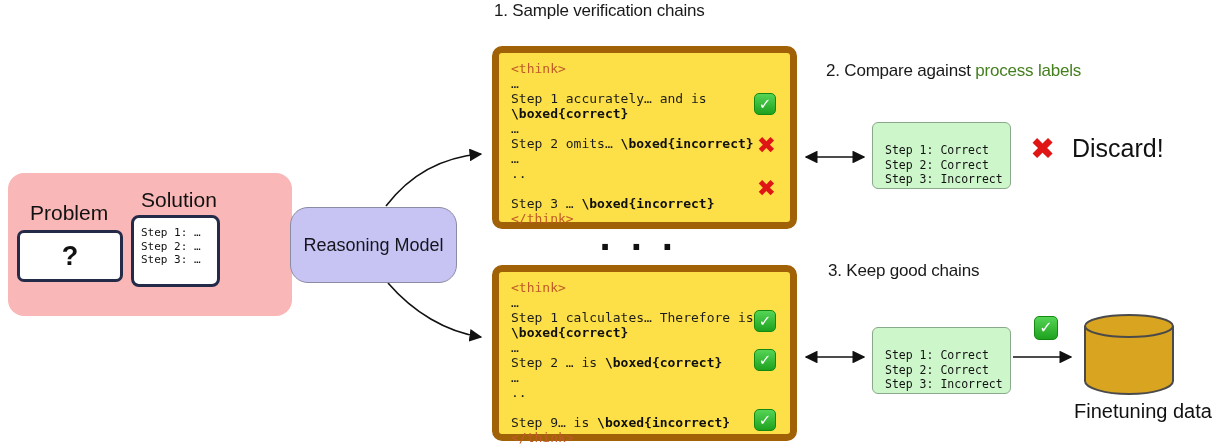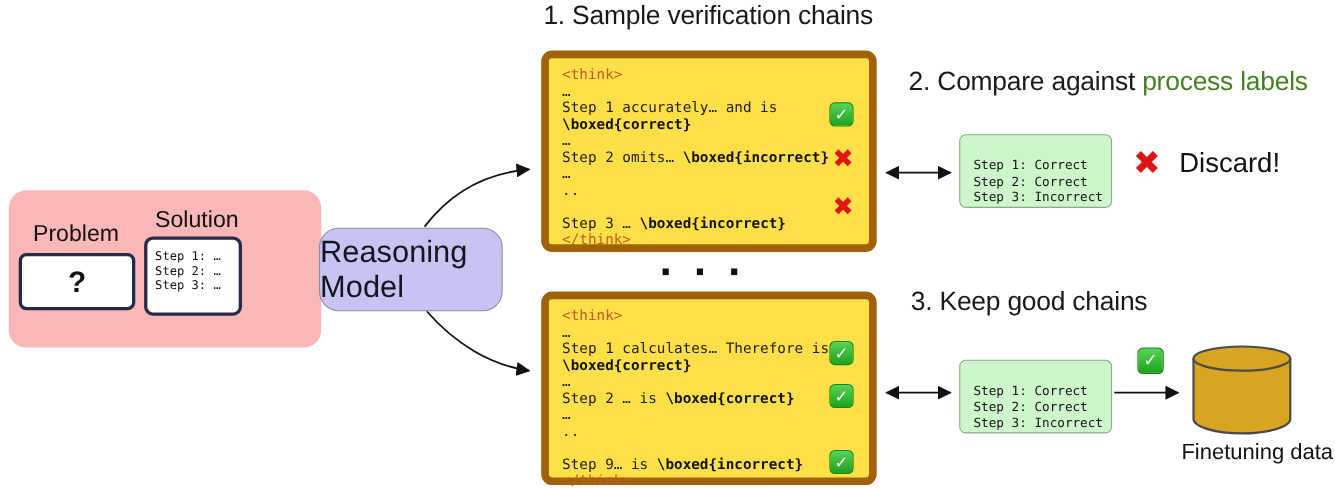--- a/index.html
+++ b/index.html
@@ -2,35 +2,35 @@
 <html><head>
 <meta charset="utf-8">
 <style>
   html,body{margin:0;padding:0;background:#fff;}
   .canvas{
     position:relative;width:1214px;height:444px;background:#ffffff;
     font-family:"Liberation Sans",sans-serif;color:#161616;overflow:hidden;
   }
   .abs{position:absolute;}
   
-  .heading{font-size:24px;color:#191919;white-space:nowrap;letter-spacing:-0.2px;}
+  .heading{font-size:17px;color:#191919;white-space:nowrap;letter-spacing:-0.2px;}
   .heading .green{color:#45801f;}
   
   .pink-panel{left:8px;top:173px;width:284px;height:143px;background:#f9b7b7;border-radius:16px;}
   .pp-label{position:absolute;font-size:21px;color:#111;}
   .problem-box{position:absolute;left:9px;top:57px;width:100px;height:46px;background:#fff;
     border:3px solid #242b48;border-radius:7px;display:flex;align-items:center;justify-content:center;}
   .problem-box span{font-size:27px;font-weight:bold;color:#111;}
   .solution-box{position:absolute;left:123px;top:42px;width:89px;height:72px;background:#fff;
     border:3.5px solid #242b48;border-radius:8px;box-sizing:border-box;padding:8px 0 0 7px;}
   .solution-box .tline{font-family:"DejaVu Sans Mono",monospace;font-size:11px;line-height:13.5px;color:#111;white-space:pre;}
   
   .model-box{left:290px;top:207px;width:167px;height:76px;background:#c7c4f4;border:1.5px solid #8b8ba3;
     border-radius:18px;display:flex;align-items:center;justify-content:center;box-sizing:border-box;}
-  .model-box span{font-size:28px;color:#15151d;}
+  .model-box span{font-size:18px;color:#15151d;}
   
   .chain{background:#fde047;border:7px solid #a16207;border-radius:10px;box-sizing:border-box;
     padding:8px 10px 4px 12px;font-family:"DejaVu Sans Mono",monospace;font-size:13px;color:#1c1c1c;}
   .chain-top{left:492px;top:46px;width:305px;height:183px;}
   .chain-bottom{left:492px;top:265px;width:305px;height:176px;}
   .crow{position:relative;height:15px;line-height:15px;white-space:pre;}
   .crow .cb{font-weight:bold;color:#101010;}
   .crow .ct{color:#c05a28;}
   
   .icon-check{position:absolute;right:4px;top:-2px;width:20px;height:20px;border-radius:5px;

